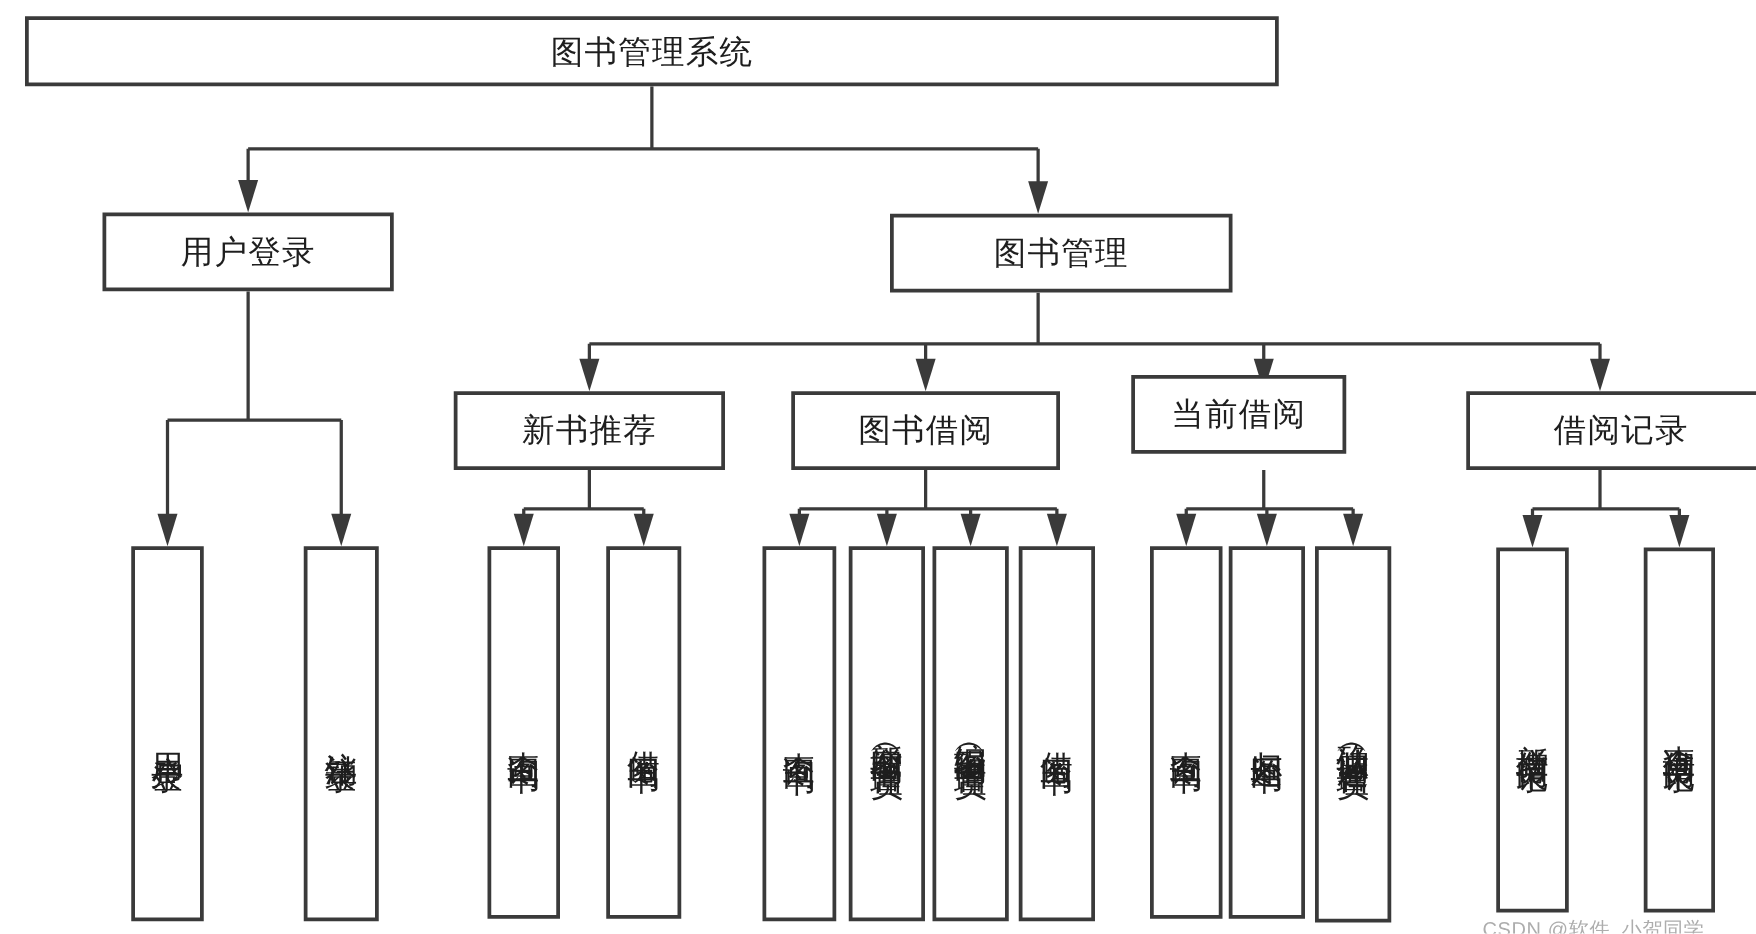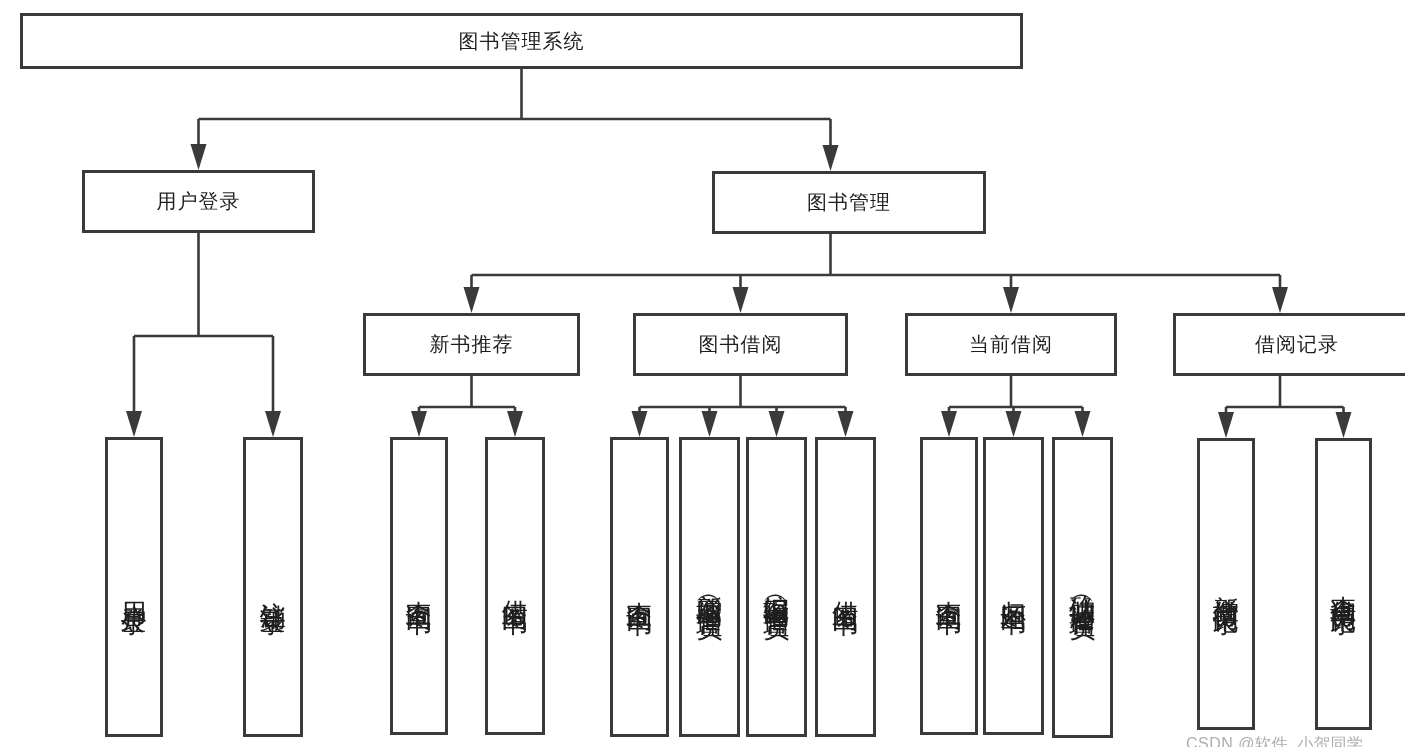--- a/index.html
+++ b/index.html
@@ -10,21 +10,21 @@
     color:var(--text,#1e1e1e);
   }
   svg.connectors { position:absolute; left:0; top:0; width:1405px; height:747px; z-index:1; }
   svg.connectors path { stroke:var(--line,#3a3a3a); stroke-width:2.6; fill:none; }
   svg.connectors polygon, svg.connectors use { fill:var(--line,#3a3a3a); }
   .node {
     position:absolute; box-sizing:border-box; z-index:2;
     border:3px solid var(--line,#3a3a3a); background:#ffffff;
     display:flex; align-items:center; justify-content:center; text-align:center;
   }
-  .node .lbl { font-size:20px; letter-spacing:1px; white-space:nowrap; }
+  .node .lbl { font-size:26px; letter-spacing:1px; white-space:nowrap; }
   .node.leaf .lbl {
     writing-mode:vertical-rl; text-orientation:mixed;
     font-size:26px; line-height:1.1; letter-spacing:3px; white-space:normal;
   }
   .watermark {
     position:absolute; left:1186px; top:710px; z-index:3;
     font-size:16px; letter-spacing:0.5px; white-space:nowrap;
     color:var(--watermark,#a6a6a6); opacity:0.92;margin-top:24px;
   }
 </style>
@@ -76,21 +76,21 @@
   <div class="node" style="left:712px;top:171px;width:274px;height:63px">
     <span class="lbl">图书管理</span>
   </div>
 
   <div class="node" style="left:633px;top:313px;width:215px;height:63px">
     <span class="lbl">图书借阅</span>
   </div>
   <div class="node" style="left:363px;top:313px;width:217px;height:63px">
     <span class="lbl">新书推荐</span>
   </div>
-  <div class="node" style="left:905px;top:313px;width:212px;height:63px">
+  <div class="node" style="left:905px;top:300px;width:172px;height:63px">
     <span class="lbl">当前借阅</span>
   </div>
   <div class="node" style="left:1173px;top:313px;width:248px;height:63px">
     <span class="lbl">借阅记录</span>
   </div>
 
   <div class="node leaf" style="left:105px;top:437px;width:58px;height:300px">
     <span class="lbl">用户登录</span>
   </div>
   <div class="node leaf" style="left:243px;top:437px;width:60px;height:300px">

